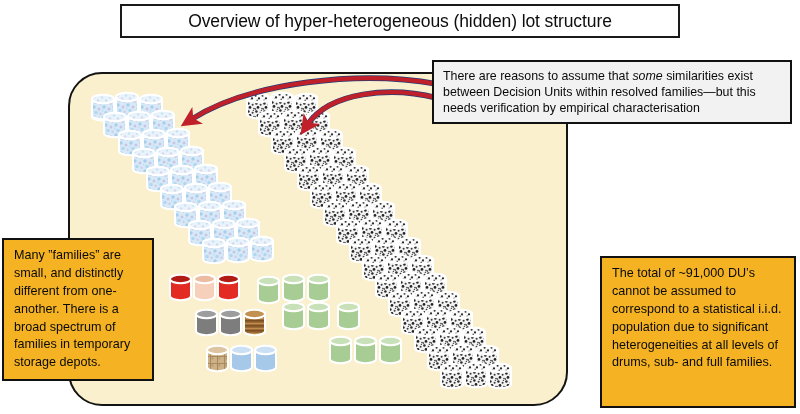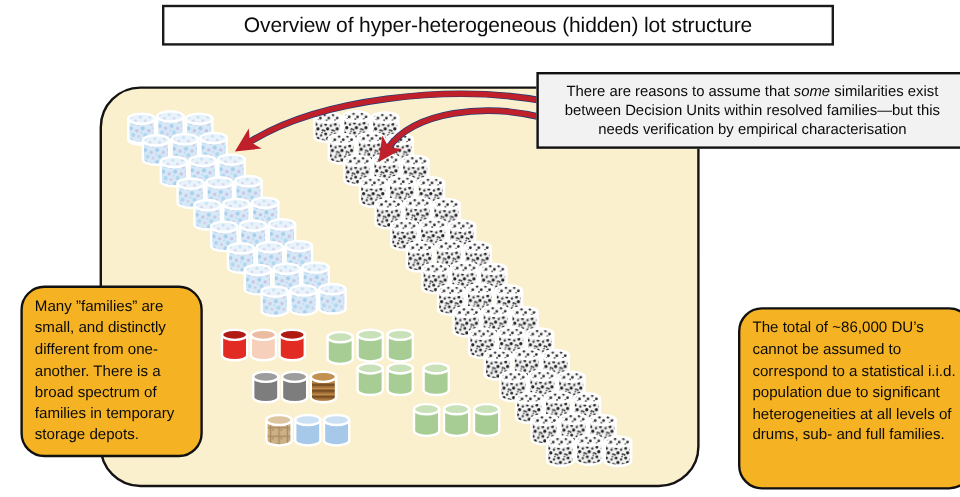--- a/index.html
+++ b/index.html
@@ -13,21 +13,21 @@
     height: 414px;
     position: relative;
     overflow: hidden;
     font-family: "Liberation Sans", sans-serif;
     -webkit-font-smoothing: antialiased;
   }
 
   #figure {
     position: absolute;
     left: 0; top: 0;
-    width: 652px; height: 414px; margin-left: 15px;
+    width: 652px; height: 414px;
   }
 
   
   #title-box {
     position: absolute;
     left: 120px;
     top: 4px;
     width: 560px;
     height: 34px;
     border: 2px solid #1a1a1a;
@@ -70,28 +70,26 @@
     position: absolute;
     box-sizing: border-box;
     border: 2.2px solid #111111;
     line-height: 1.30;
     color: #0a0a0a;
   }
   .callout-white {
     background: #f2f2f2;
     font-size: 12.4px;
     padding: 6px 9px 6px 9px;
-    text-align: center;
   }
   .callout-gold {
     background: #f5b324;
     font-size: 12.6px;
     padding: 7px 9px 7px 10px;
     line-height: 1.42;
-    border-radius: 20px;
   }
   #callout-similarities { left: 432px; top: 60px;  width: 360px; }
   #callout-internal     { left: 466px; top: 160px; width: 326px; }
   #callout-families     { left: 2px;   top: 238px; width: 152px; }
   #callout-total        { left: 600px; top: 256px; width: 196px; height: 152px; }
   .callout em { font-style: italic; }
 </style>
 </head>
 <body>
 
@@ -594,16 +592,16 @@
   <div class="callout callout-white" id="callout-similarities">
     <span>There are reasons to assume that </span><em>some</em><span> similarities exist between Decision Units within resolved families—but this needs verification by empirical characterisation</span>
   </div>
 
 
   <div class="callout callout-gold" id="callout-families">
     <span>Many ”families” are small, and distinctly different from one-another. There is a broad spectrum of families in temporary storage depots.</span>
   </div>
 
   <div class="callout callout-gold" id="callout-total">
-    <span>The total of ~86,000 DU’s cannot be assumed to correspond to a statistical i.i.d. population due to significant heterogeneities at all levels of drums, sub- and full families.</span>
+    <span>The total of ~91,000 DU’s cannot be assumed to correspond to a statistical i.i.d. population due to significant heterogeneities at all levels of drums, sub- and full families.</span>
   </div>
 
 </div>
 
 </body></html>

